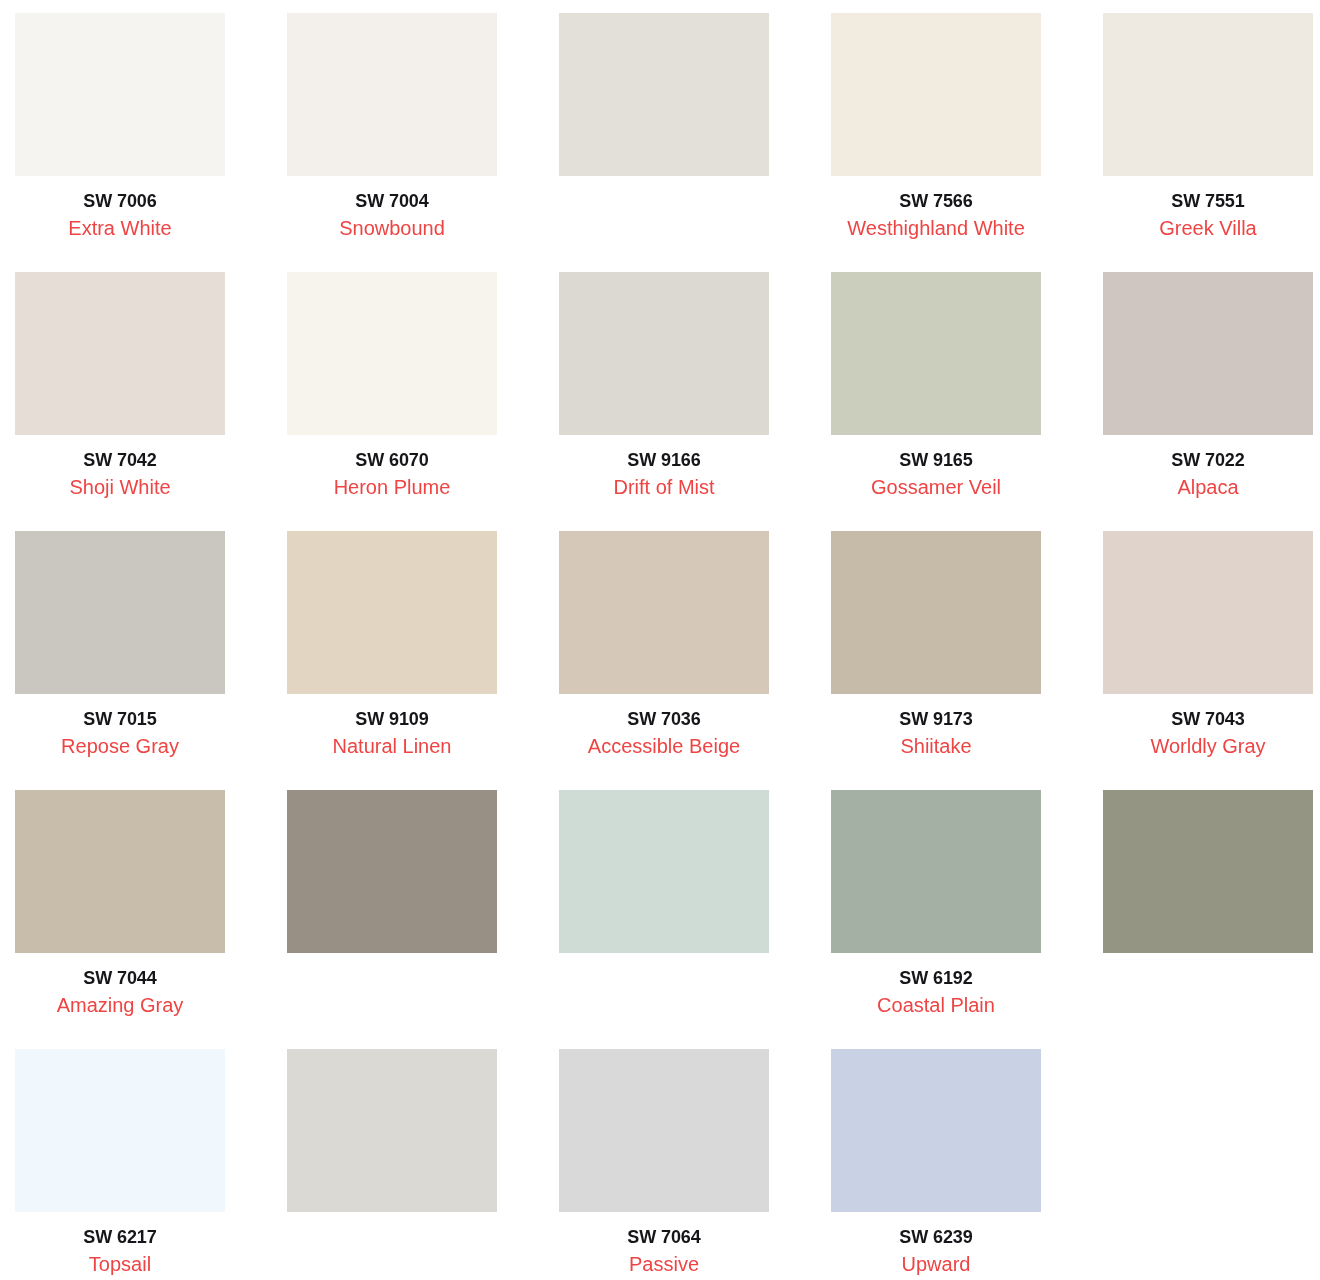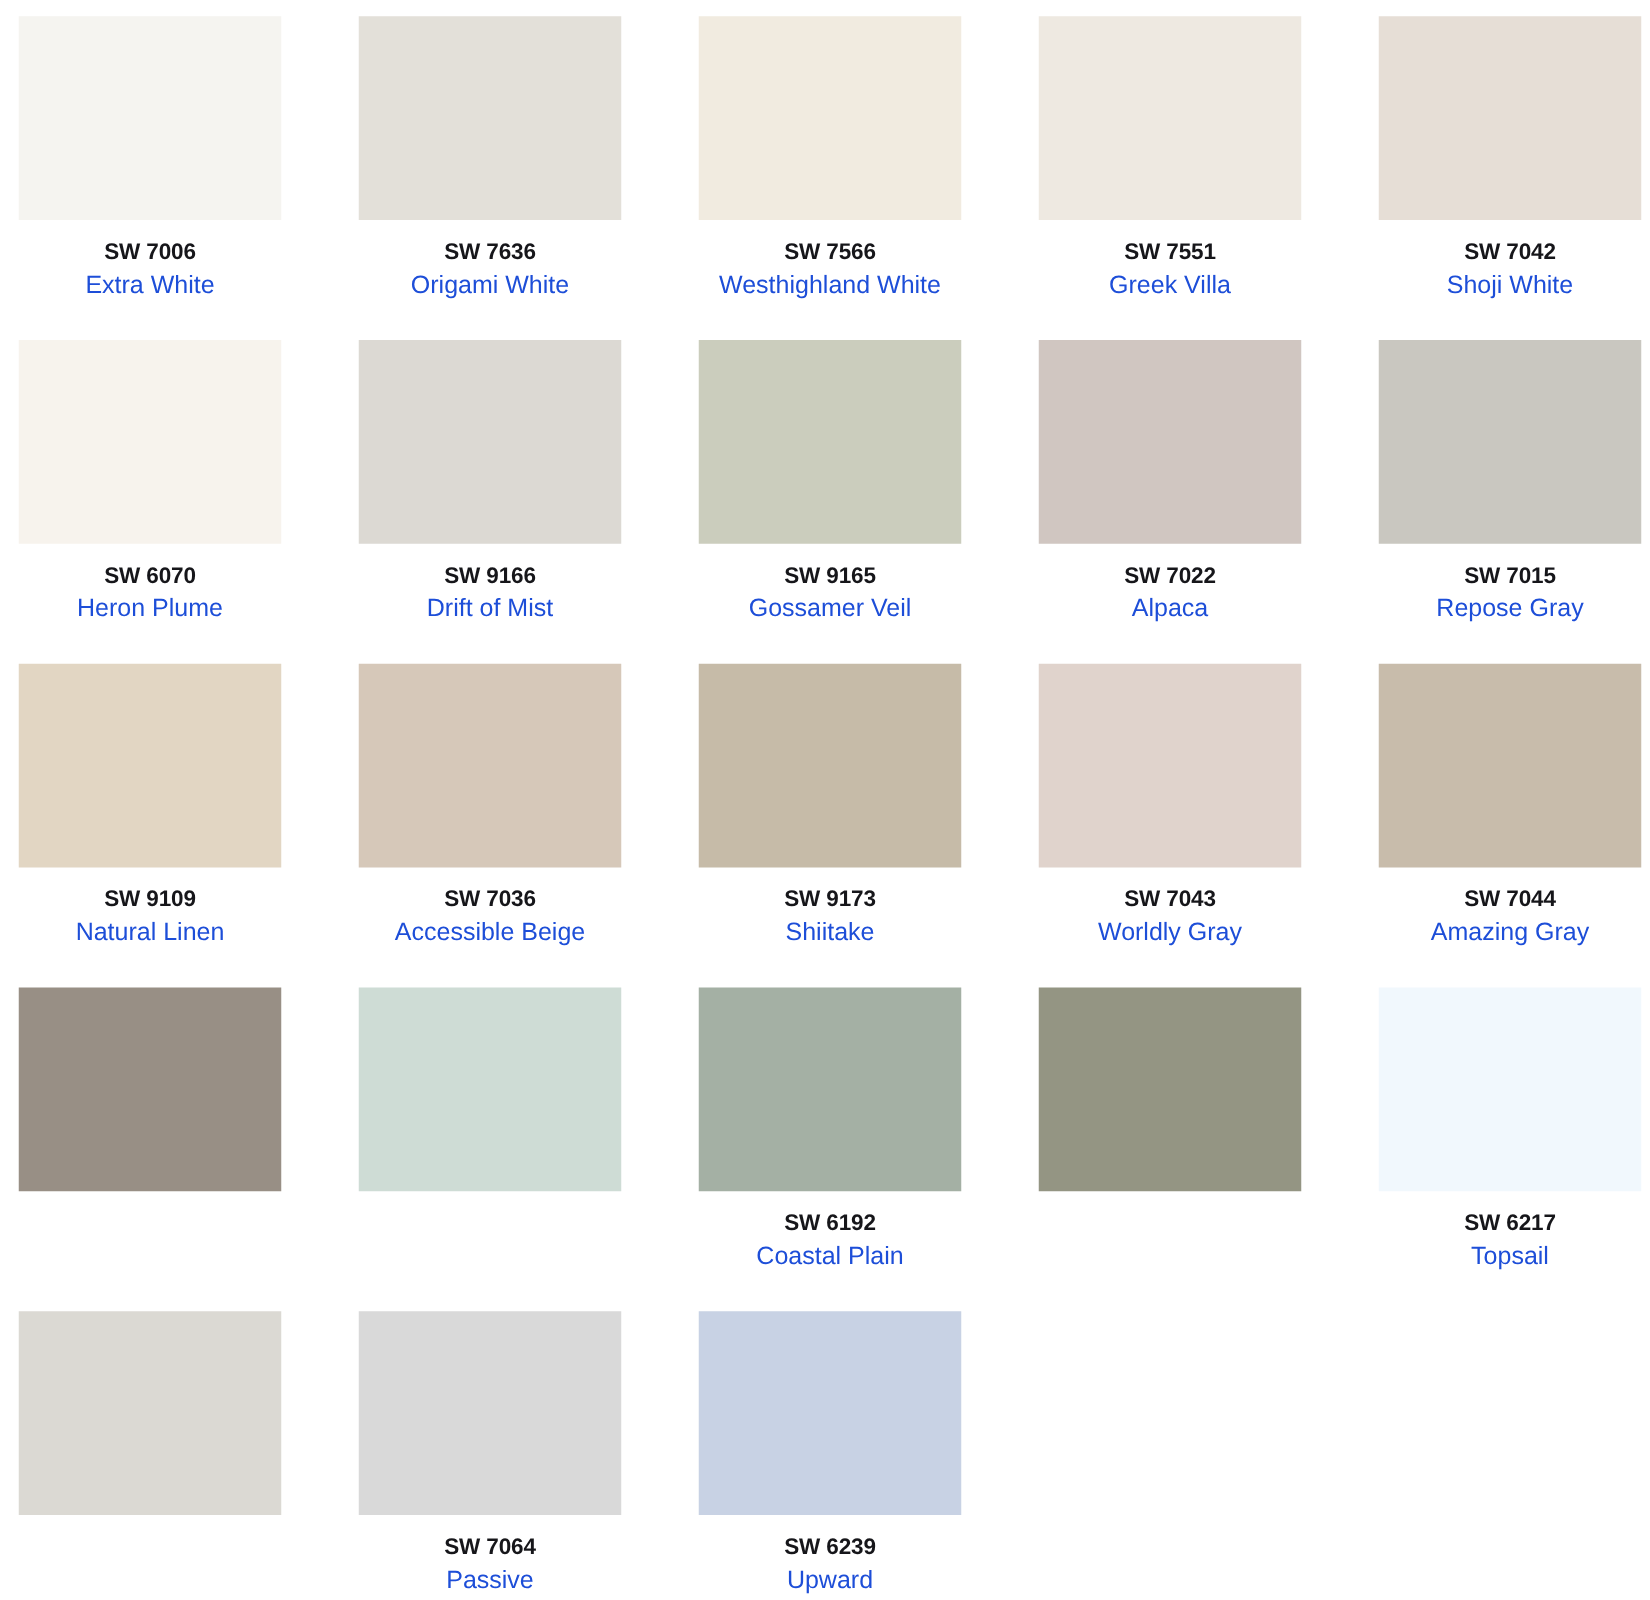--- a/index.html
+++ b/index.html
@@ -44,43 +44,46 @@
     font-size: 18px;
     font-weight: bold;
     color: #16161a;
     line-height: 1.25;
     letter-spacing: -0.1px;
     white-space: nowrap;
   }
   .swatch-name {
     font-size: 20px;
     font-weight: normal;
-    color: #1d4ed8;
+    color: #ef4444;
     line-height: 1.3;
     padding-top: 2px;
     white-space: nowrap;
   }
 </style>
 </head>
 <body>
 
 <main id="swatch-grid">
     <div class="swatch-card">
       <div class="swatch-chip" style="background-color: rgb(245, 244, 240);"></div>
       <div class="swatch-labels">
         <div class="swatch-code">SW 7006</div>
         <div class="swatch-name">Extra White</div>
       </div>
     </div>
     <div class="swatch-card">
+      <div class="swatch-chip" style="background-color: rgb(243, 240, 235);"></div>
+      <div class="swatch-labels">
+        <div class="swatch-code">SW 7004</div>
+        <div class="swatch-name">Snowbound</div>
+      </div>
+    </div>
+    <div class="swatch-card">
       <div class="swatch-chip" style="background-color: rgb(227, 224, 217);"></div>
-      <div class="swatch-labels">
-        <div class="swatch-code">SW 7636</div>
-        <div class="swatch-name">Origami White</div>
-      </div>
     </div>
     <div class="swatch-card">
       <div class="swatch-chip" style="background-color: rgb(241, 235, 224);"></div>
       <div class="swatch-labels">
         <div class="swatch-code">SW 7566</div>
         <div class="swatch-name">Westhighland White</div>
       </div>
     </div>
     <div class="swatch-card">
       <div class="swatch-chip" style="background-color: rgb(238, 233, 225);"></div>

